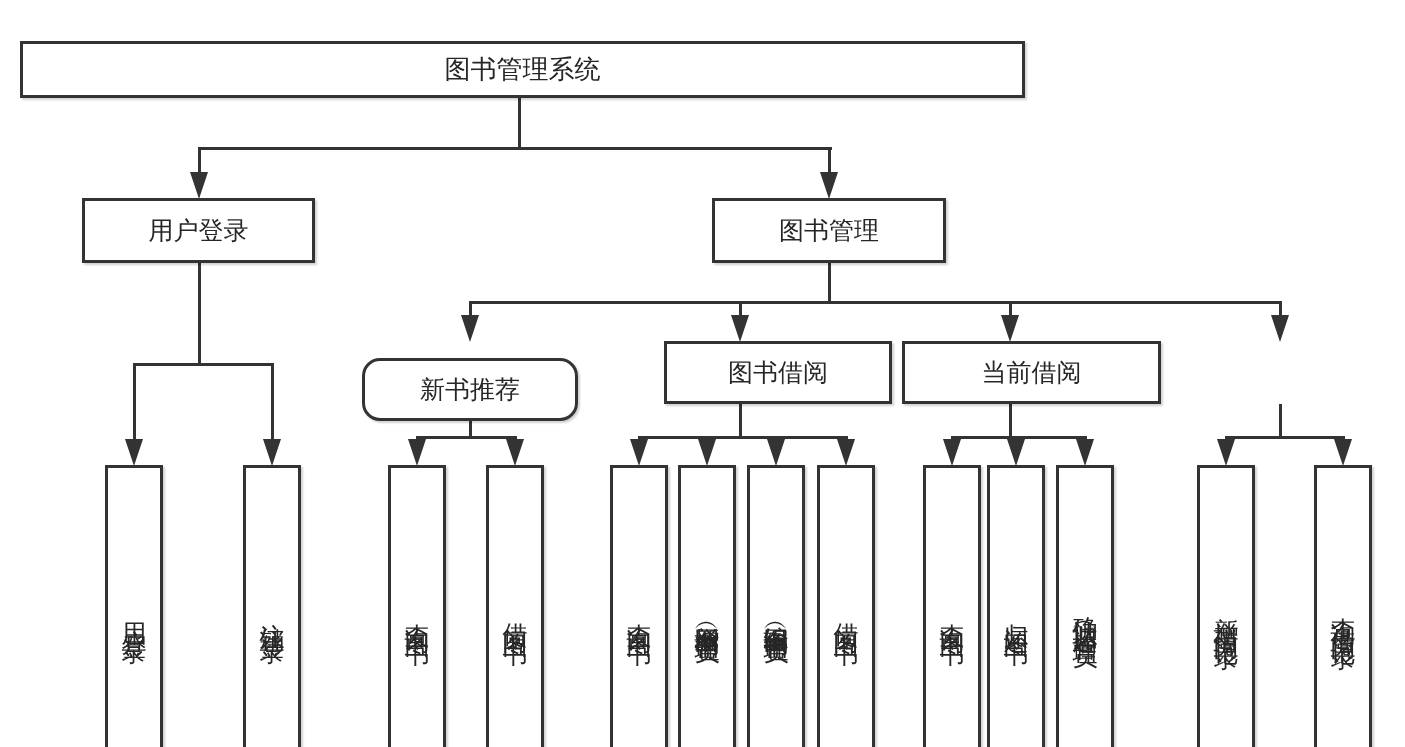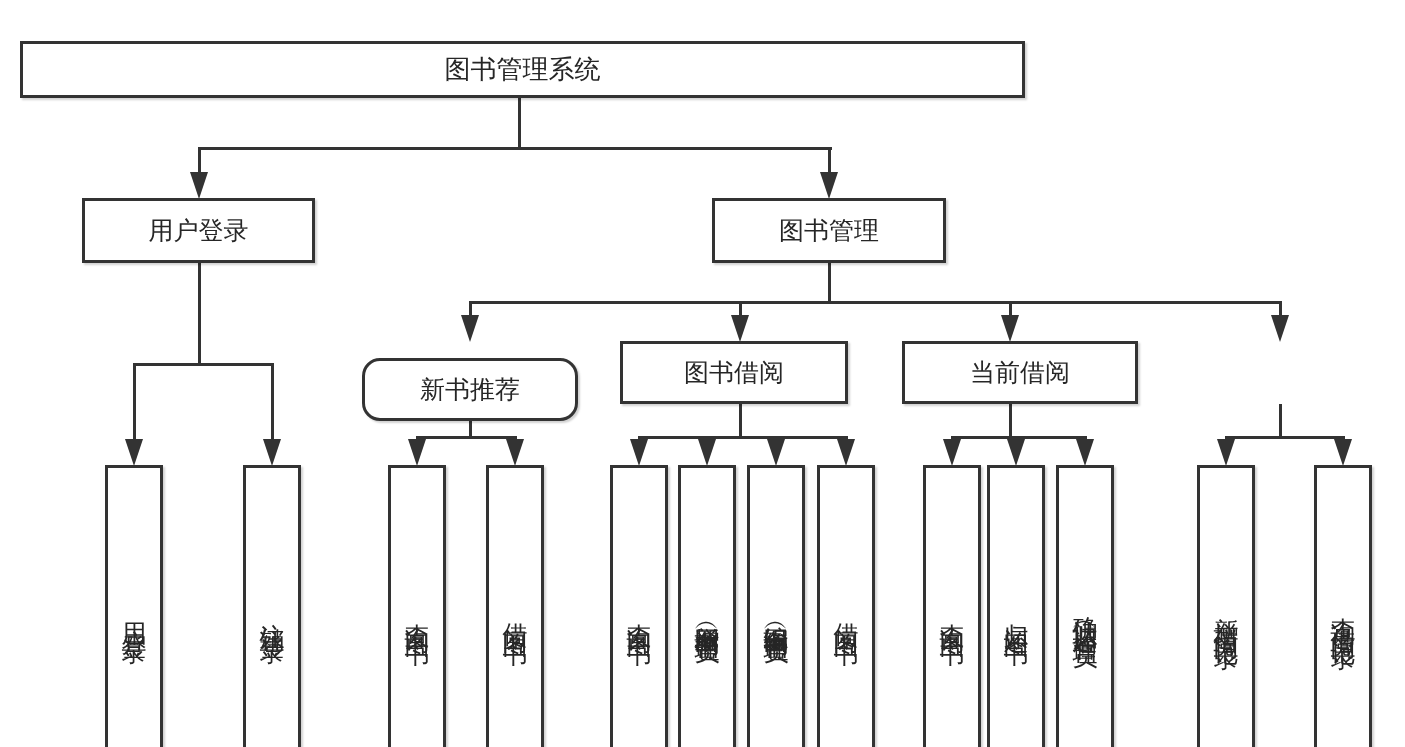--- a/index.html
+++ b/index.html
@@ -78,24 +78,24 @@
   <div class="box" style="left:82px;top:170px;width:233px;height:65px;">
     <span>用户登录</span>
   </div>
   <div class="box" style="left:712px;top:170px;width:234px;height:65px;">
     <span>图书管理</span>
   </div>
 
   <div class="box" style="left:362px;top:330px;width:216px;height:63px;border-radius:18px;">
     <span>新书推荐</span>
   </div>
-  <div class="box" style="left:620px;top:313px;width:228px;height:63px;">
+  <div class="box" style="left:664px;top:313px;width:228px;height:63px;">
     <span>图书借阅</span>
   </div>
-  <div class="box" style="left:902px;top:313px;width:236px;height:63px;">
+  <div class="box" style="left:902px;top:313px;width:259px;height:63px;">
     <span>当前借阅</span>
   </div>
 
   <div class="vbox" style="left:105px;">
     <span class="vlabel">用户登录</span>
   </div>
   <div class="vbox" style="left:243px;">
     <span class="vlabel">注销登录</span>
   </div>
 

